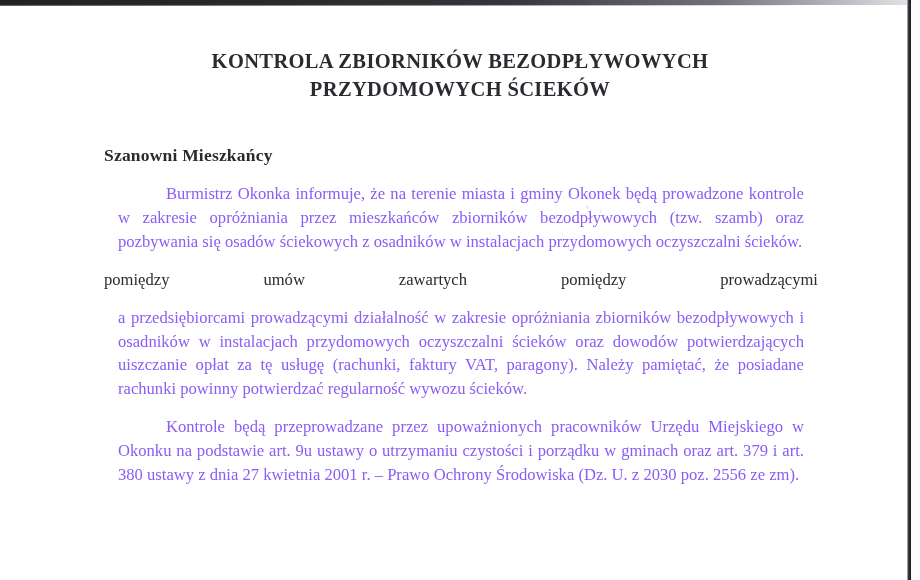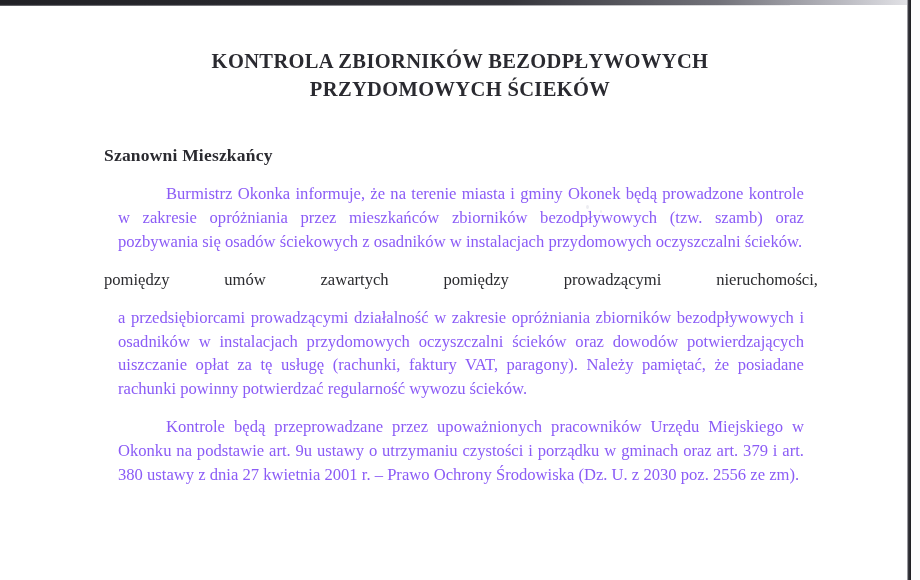--- a/index.html
+++ b/index.html
@@ -151,21 +151,20 @@
 
       <p class="para">Burmistrz Okonka informuje, że na terenie miasta i gminy Okonek będą prowadzone kontrole w zakresie opróżniania przez mieszkańców zbiorników bezodpływowych (tzw. szamb) oraz pozbywania się osadów ściekowych z osadników w instalacjach przydomowych oczyszczalni ścieków.</p>
 
 
       <div class="stretched-line">
         <span>pomiędzy</span>
         <span>umów</span>
         <span>zawartych</span>
         <span>pomiędzy</span>
         <span>prowadzącymi</span>
-        <span>nieruchomości,</span>
       </div>
 
       <p class="para" style="text-indent:0;">a przedsiębiorcami prowadzącymi działalność w zakresie opróżniania zbiorników bezodpływowych i osadników w instalacjach przydomowych oczyszczalni ścieków oraz dowodów potwierdzających uiszczanie opłat za tę usługę (rachunki, faktury VAT, paragony). Należy pamiętać, że posiadane rachunki powinny potwierdzać regularność wywozu ścieków.</p>
 
       <p class="para">Kontrole będą przeprowadzane przez upoważnionych pracowników Urzędu Miejskiego w Okonku na podstawie art. 9u ustawy o utrzymaniu czystości i porządku w gminach oraz art. 379 i art. 380 ustawy z dnia 27 kwietnia 2001 r. – Prawo Ochrony Środowiska (Dz. U. z 2030 poz. 2556 ze zm).</p>
 
     </div>
   </div>
 </div>
 

